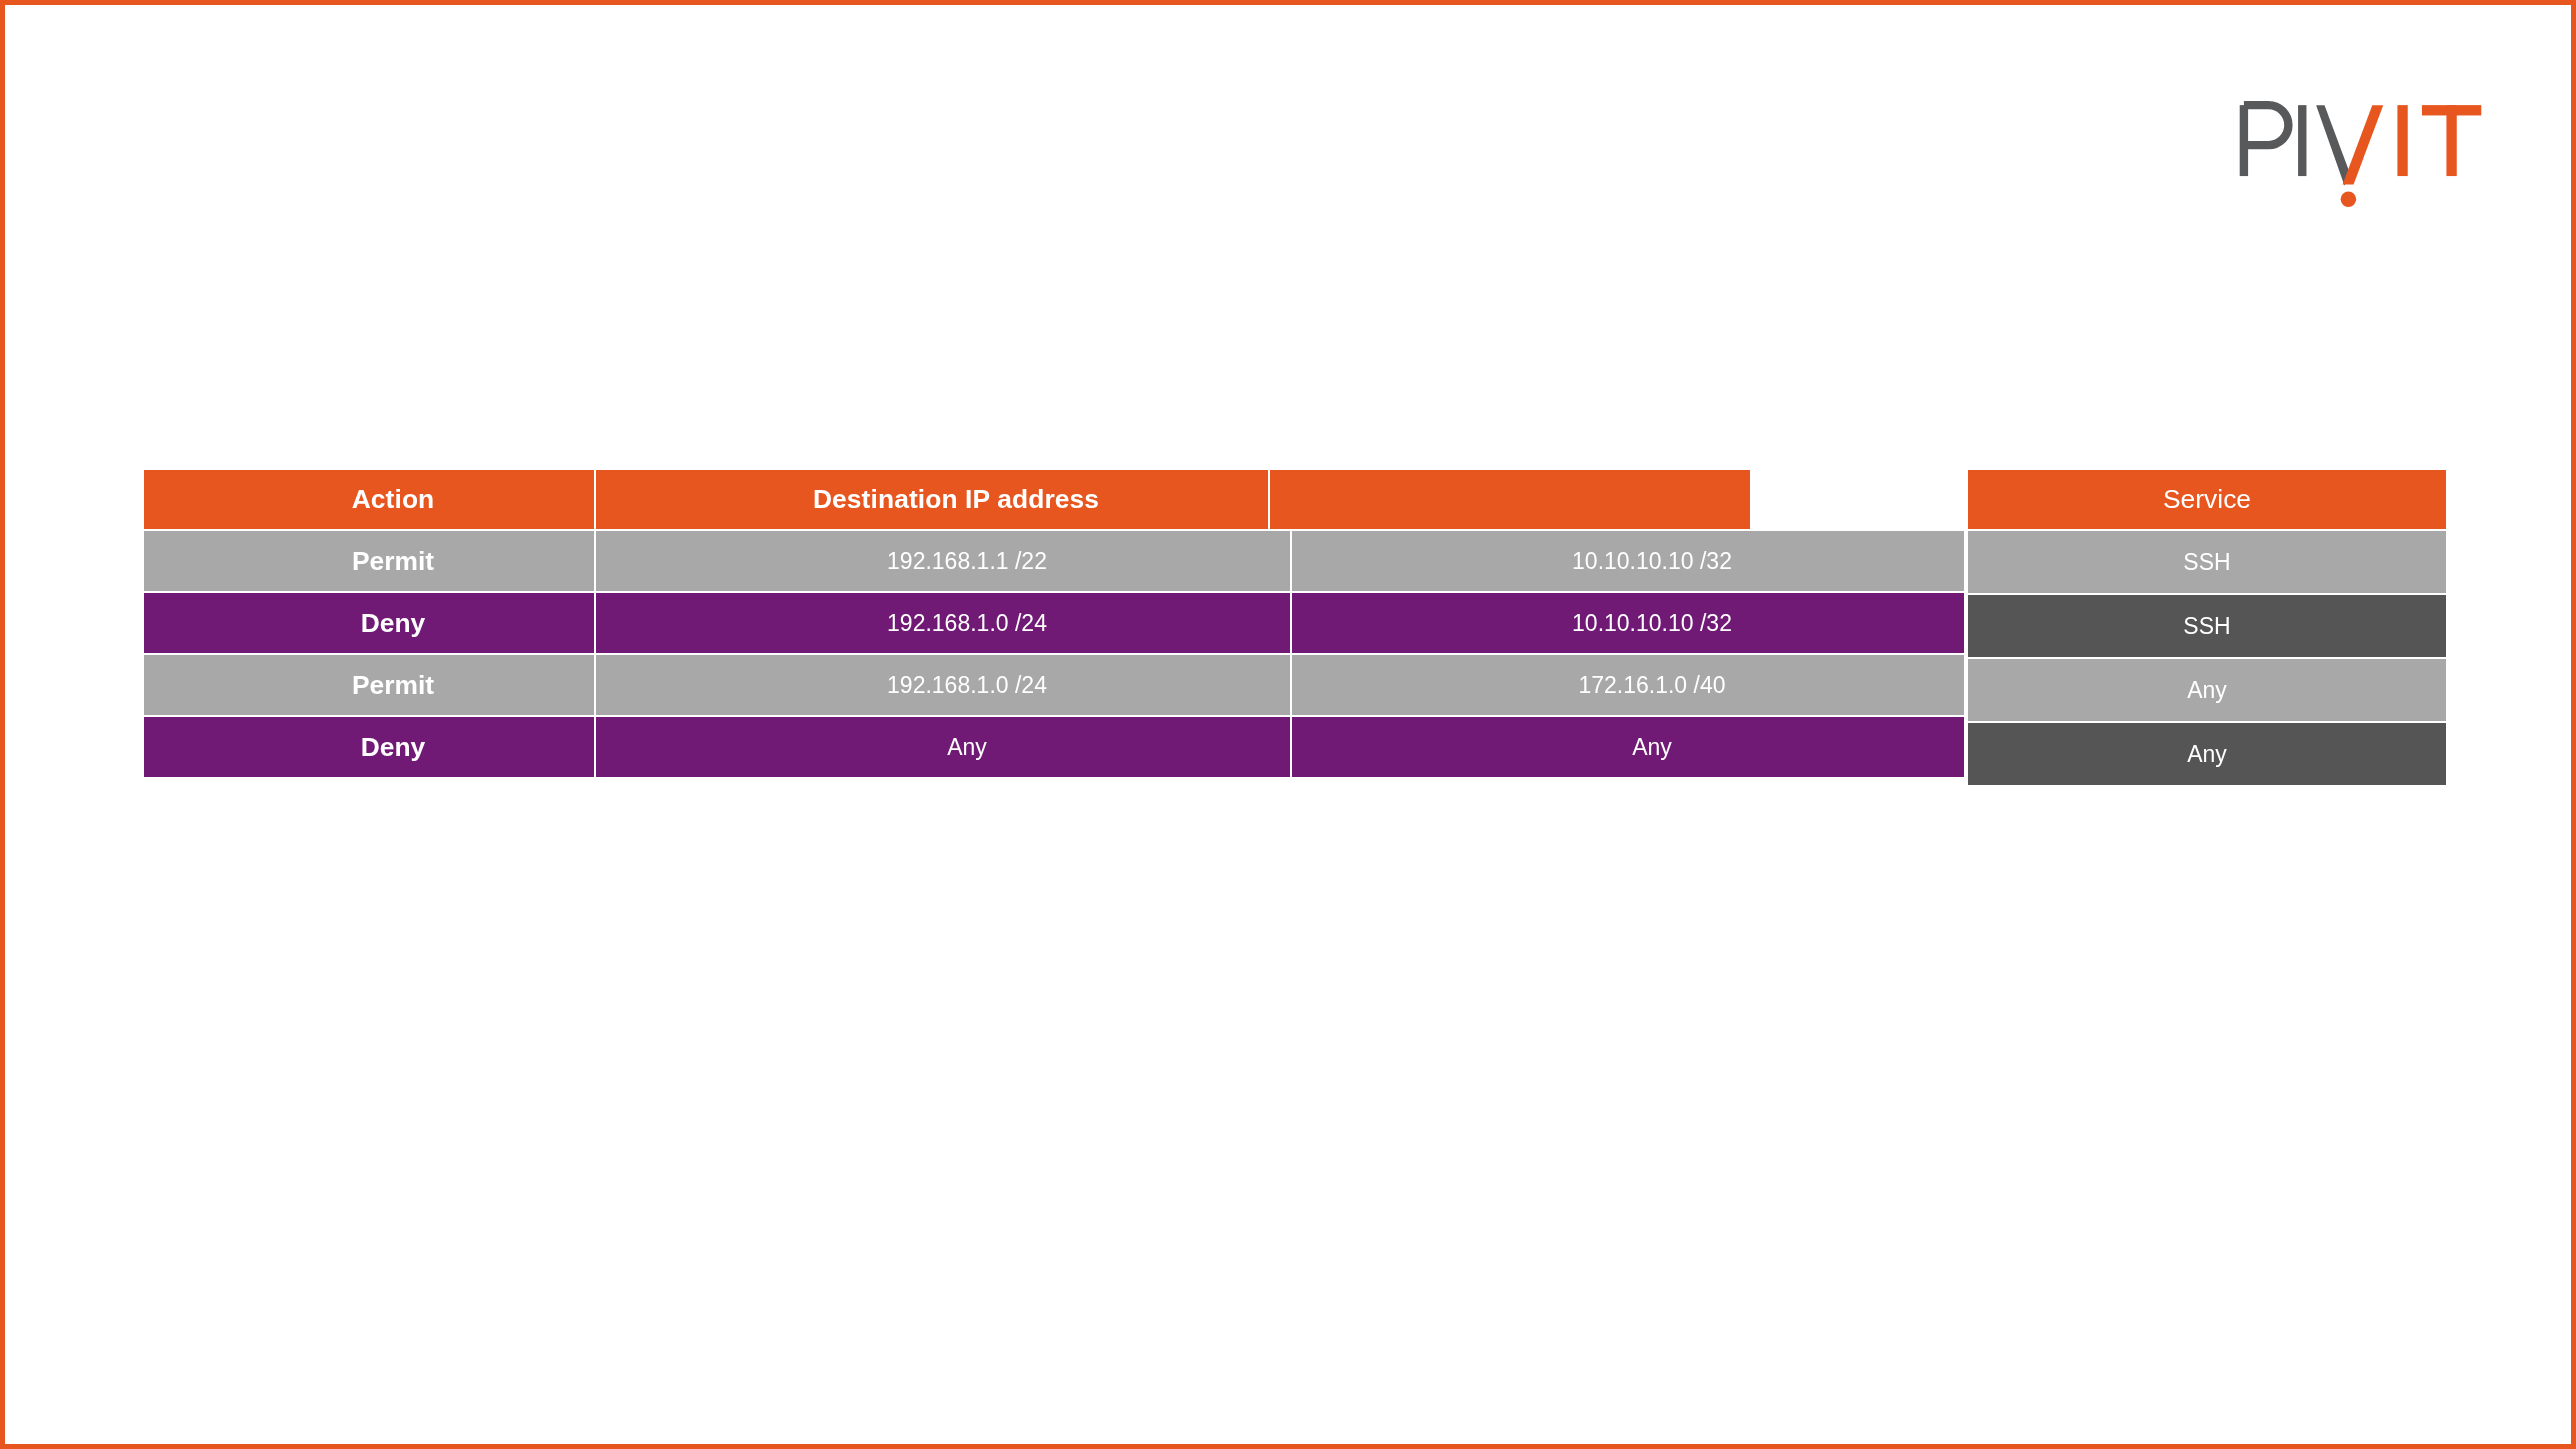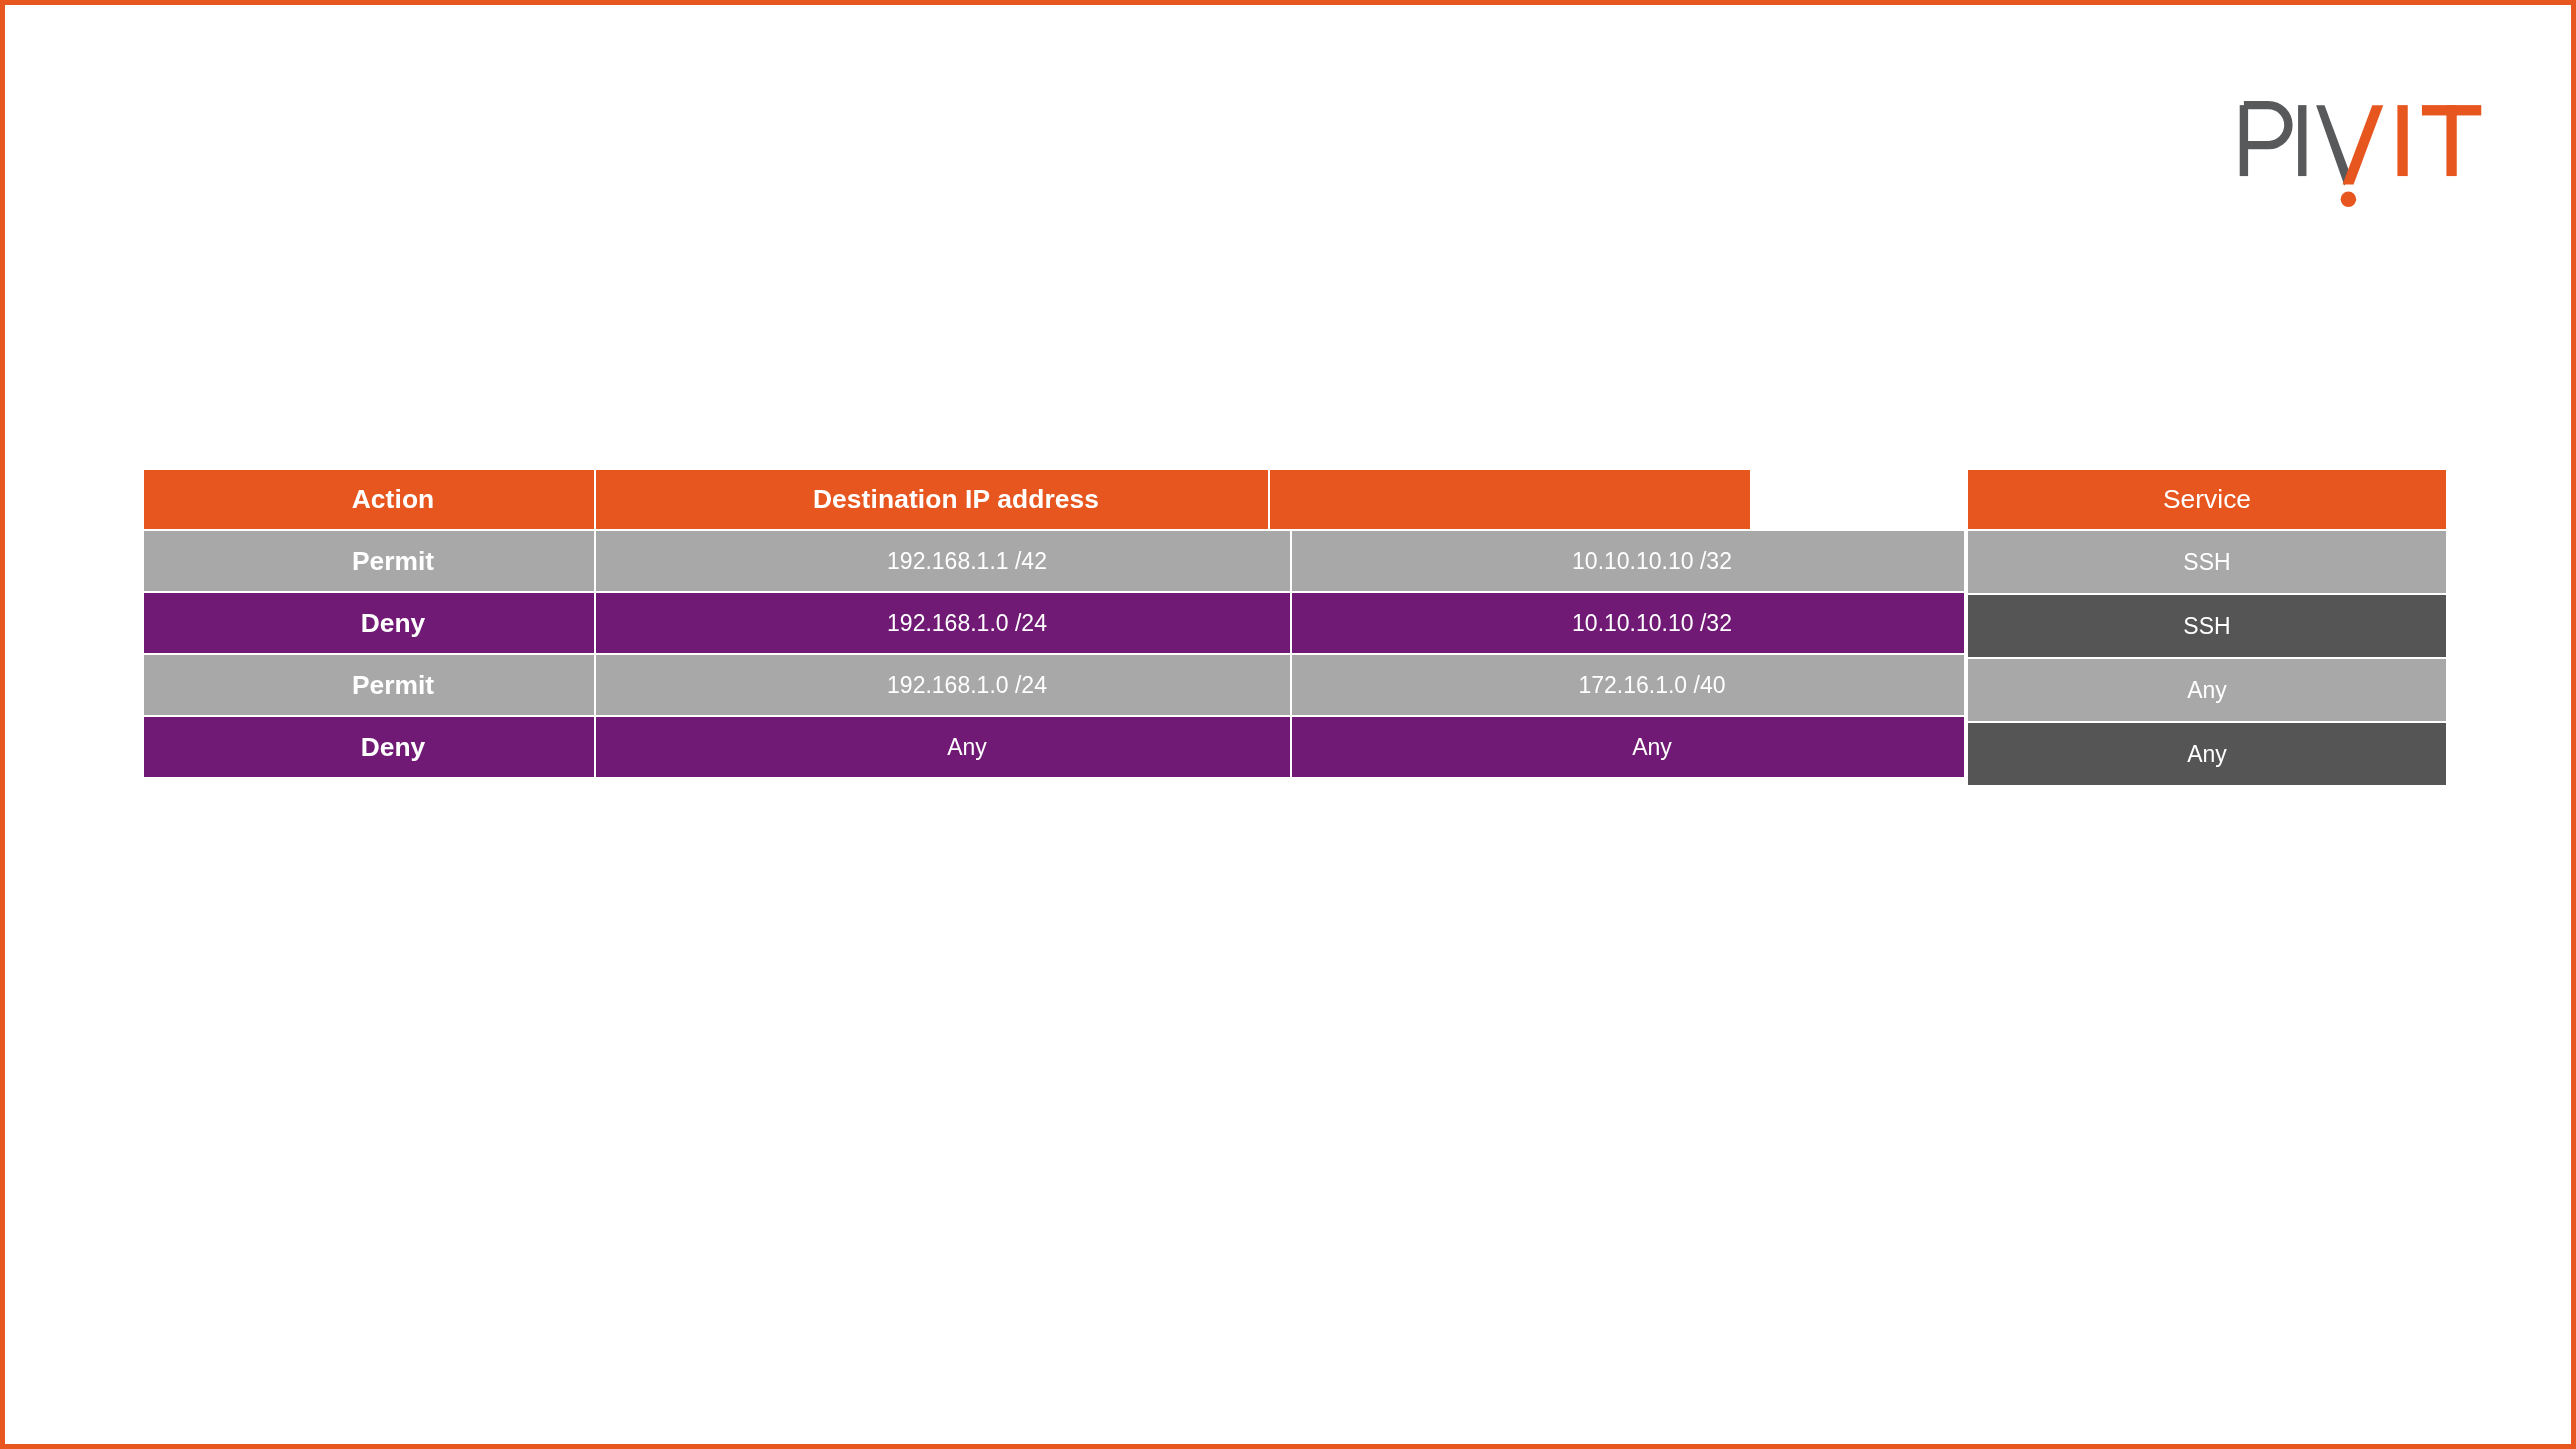--- a/index.html
+++ b/index.html
@@ -152,21 +152,21 @@
   <div id="acl-table">
 
     <div class="acl-row header-row">
       <div class="acl-cell col-action">Action</div>
       <div class="acl-cell col-dest">Destination IP address</div>
       <div class="acl-cell col-service"></div>
     </div>
 
     <div class="acl-row body-row shade-light">
       <div class="acl-cell col-action">Permit</div>
-      <div class="acl-cell col-source">192.168.1.1 /42</div>
+      <div class="acl-cell col-source">192.168.1.1 /22</div>
       <div class="acl-cell col-dest">10.10.10.10 /32</div>
       <div class="acl-cell col-service"></div>
     </div>
 
     <div class="acl-row body-row shade-dark">
       <div class="acl-cell col-action">Deny</div>
       <div class="acl-cell col-source">192.168.1.0 /24</div>
       <div class="acl-cell col-dest">10.10.10.10 /32</div>
       <div class="acl-cell col-service"></div>
     </div>

